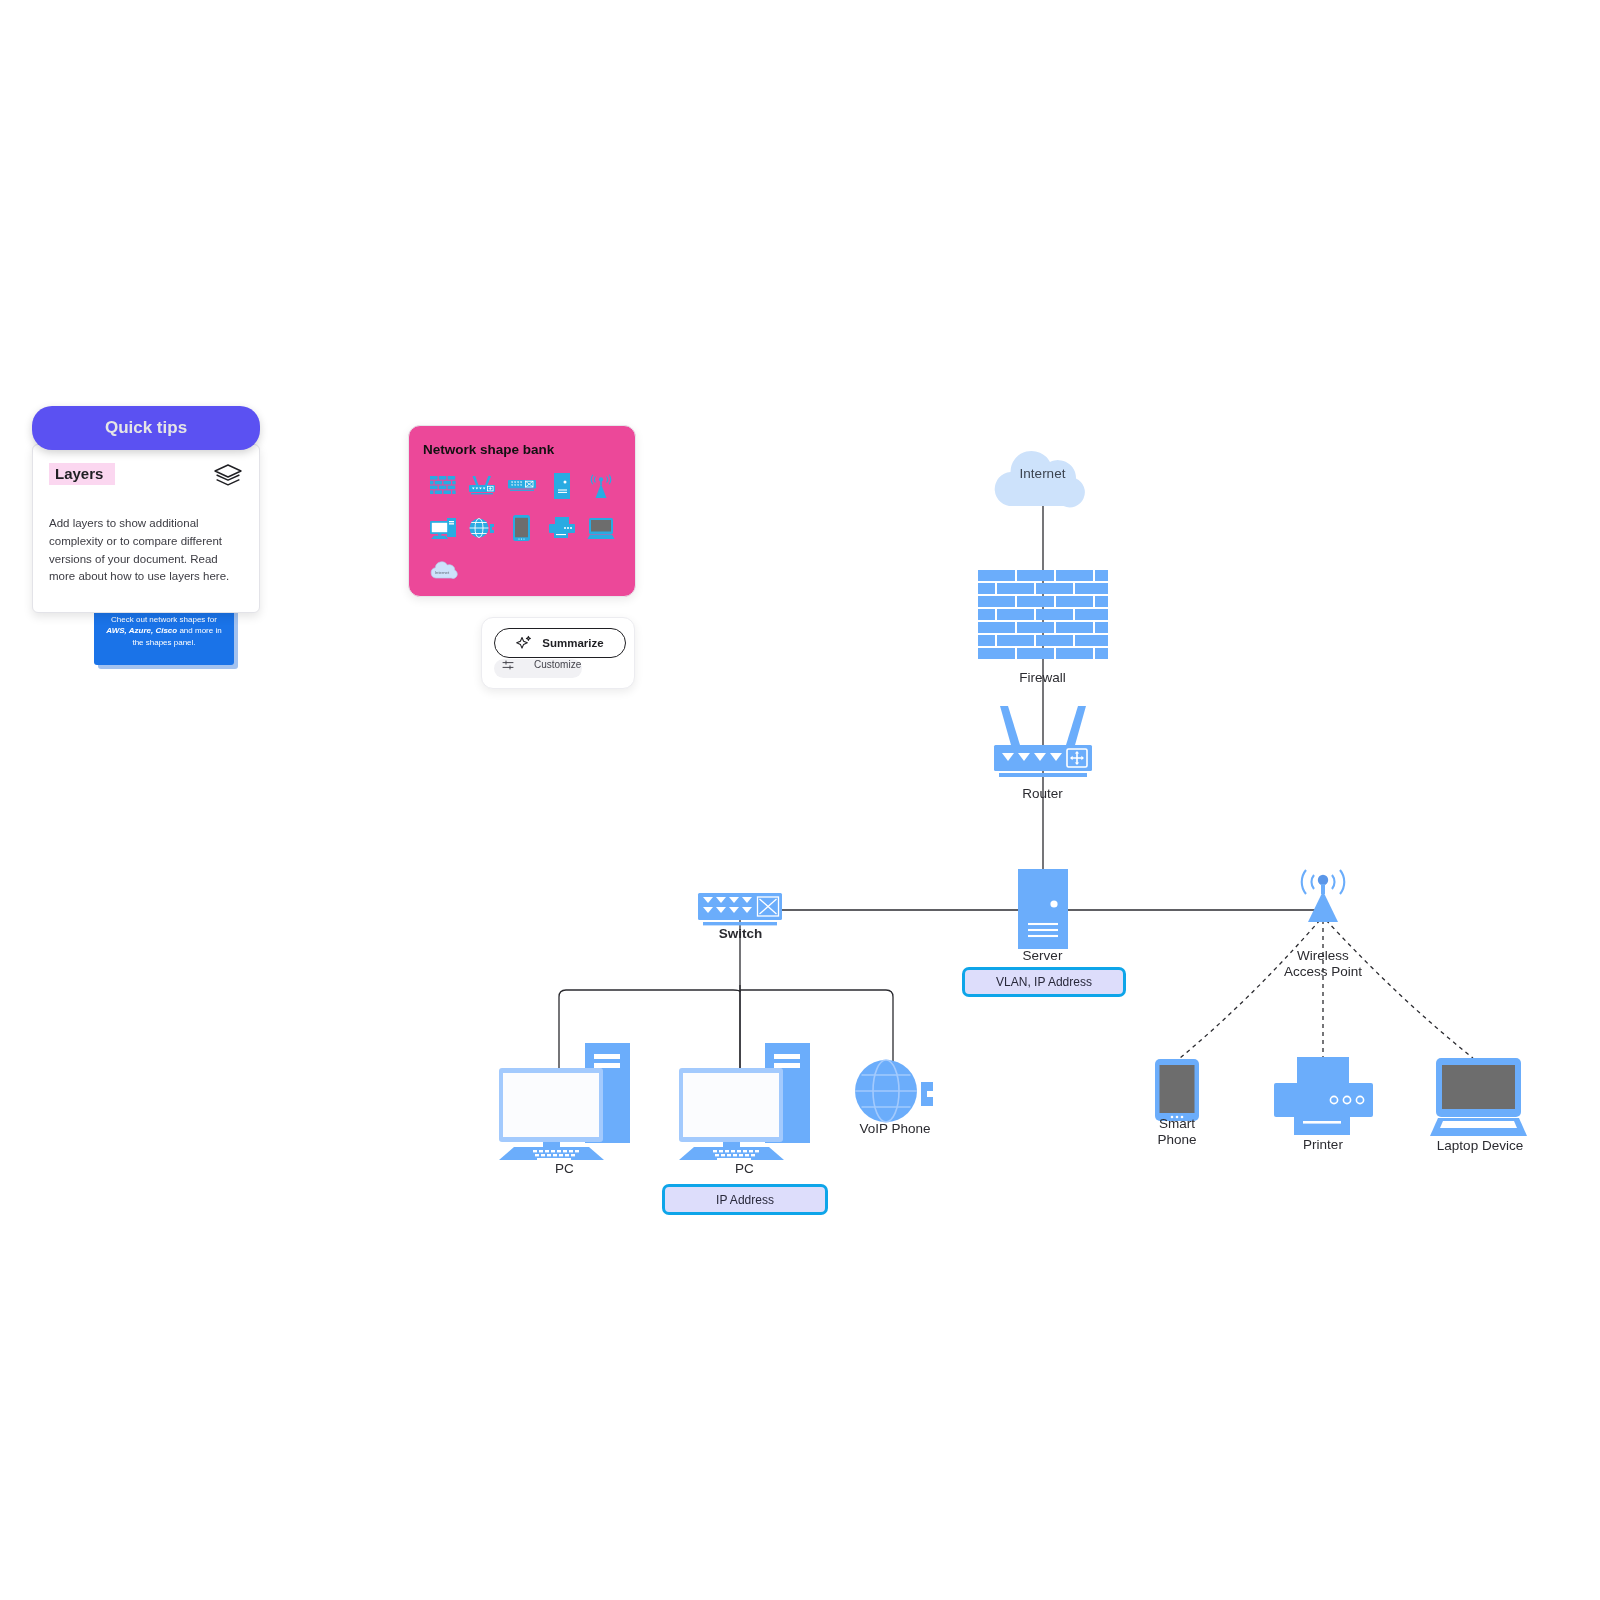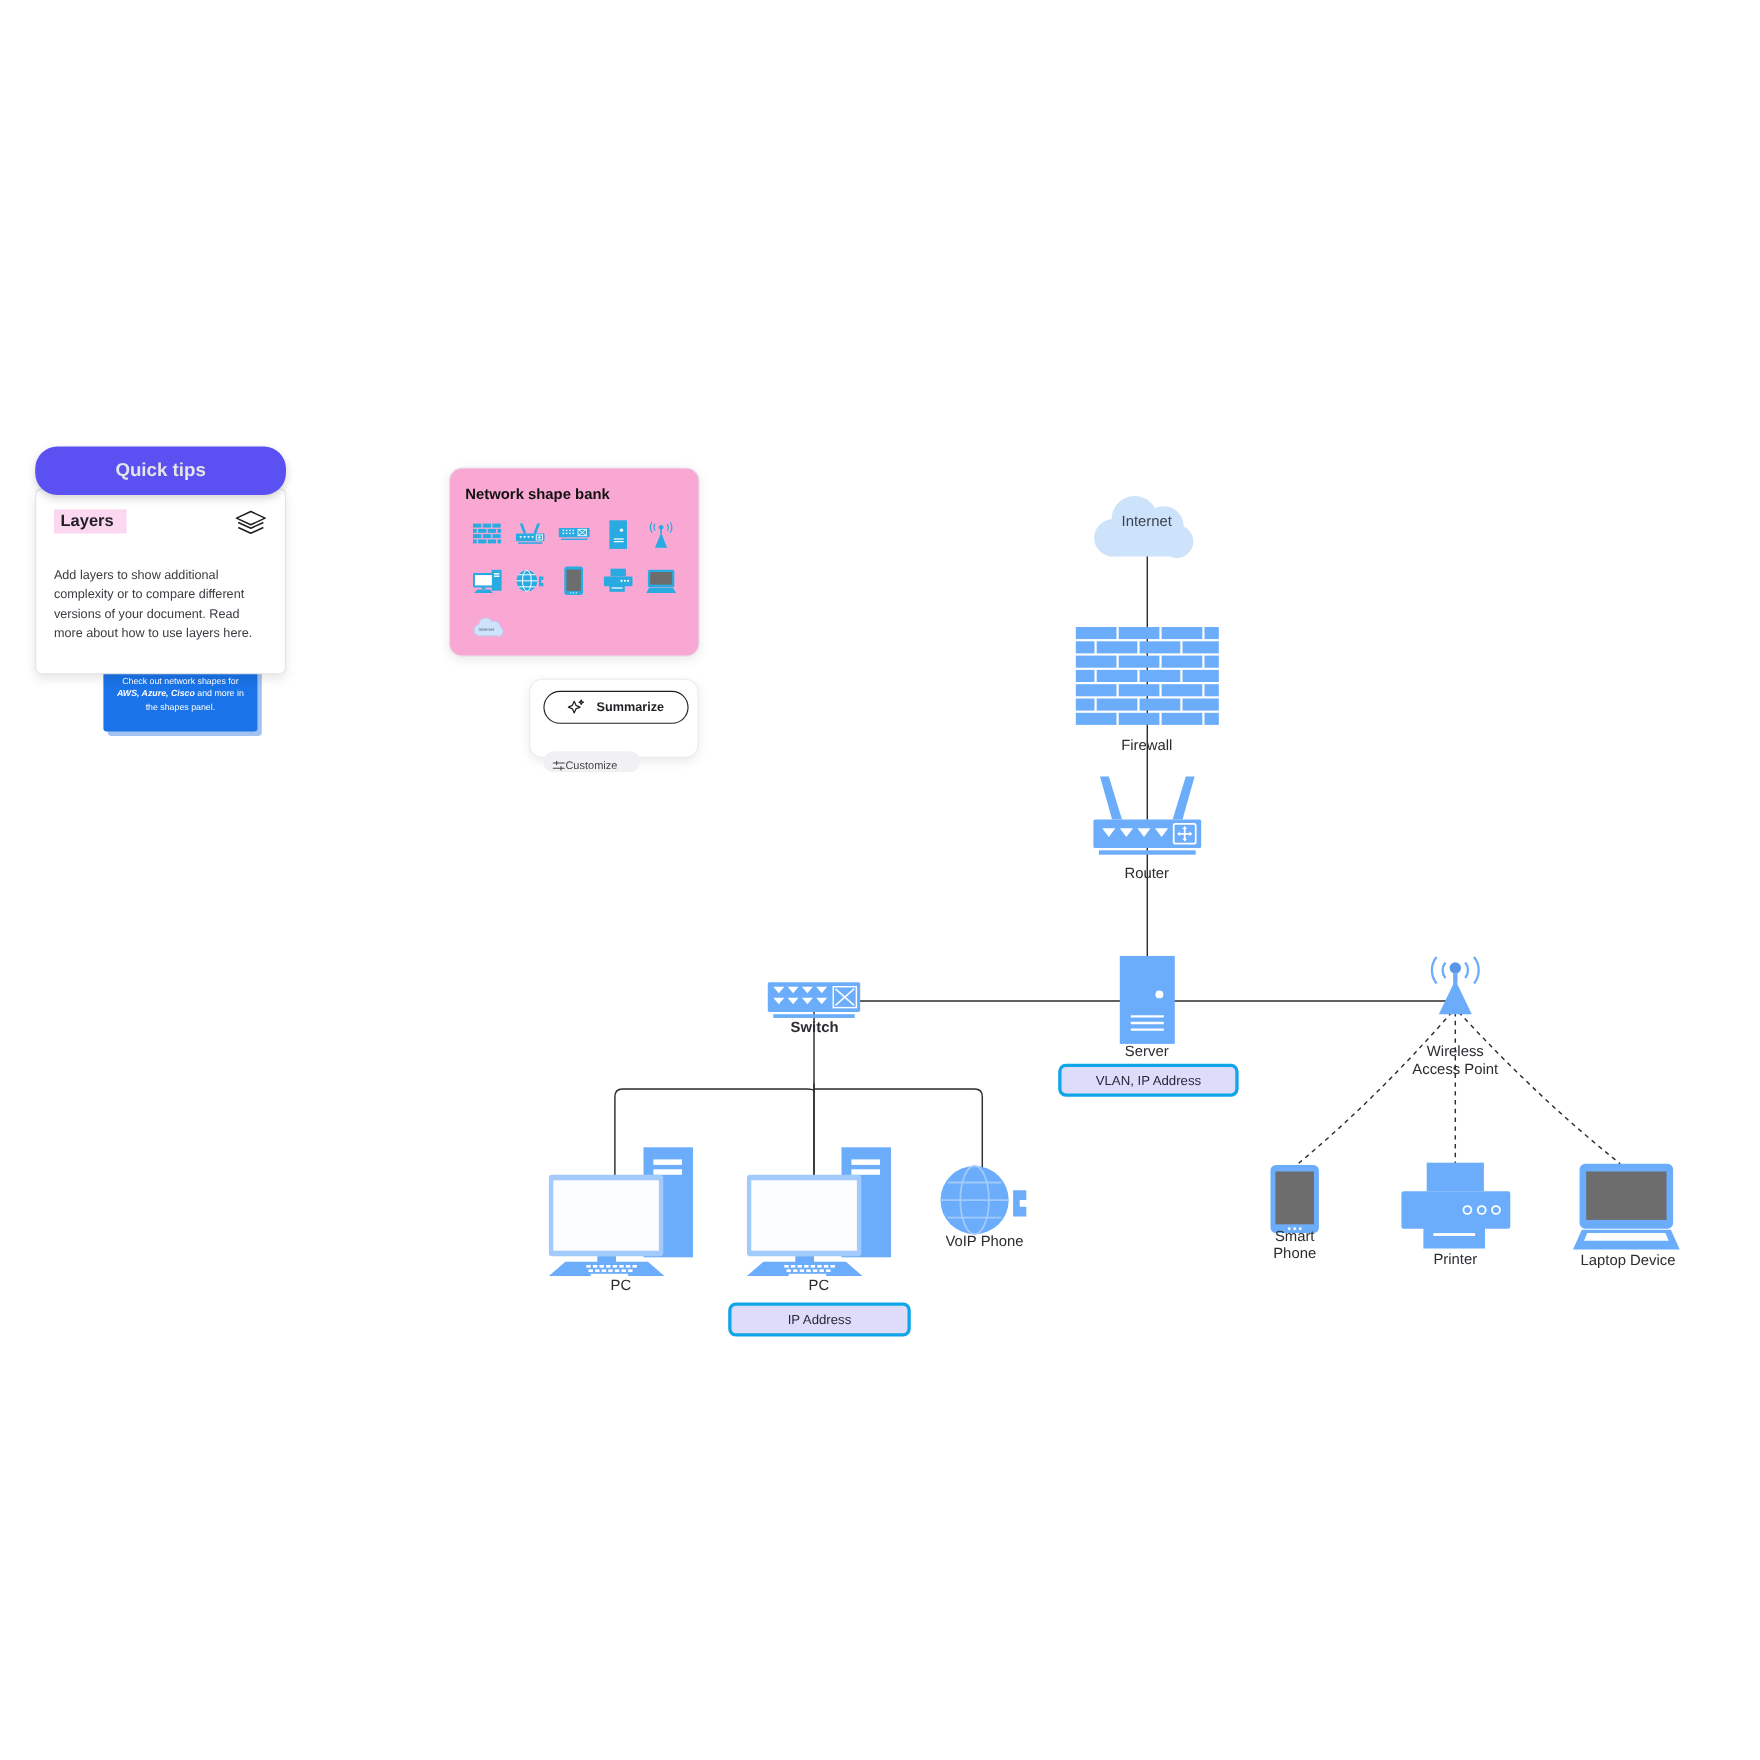--- a/index.html
+++ b/index.html
@@ -46,21 +46,21 @@
   }
   #blue-note .txt{
     color:#fff;font-size:8px;line-height:1.45;text-align:center;
   }
   #blue-note b{font-style:italic;}
   .sparkle-lines{left:196px;top:562px;width:40px;height:30px;}
 
   
   #shape-bank{
     left:408px;top:425px;width:228px;height:172px;
-    background:#f9a8d4;border:1px solid #e6e6ea;border-radius:12px;
+    background:#ec4899;border:1px solid #e6e6ea;border-radius:12px;
     box-shadow:0 3px 10px rgba(0,0,0,.08);
     padding:16px 14px;box-sizing:border-box;
   }
   #shape-bank .sb-title{font-weight:bold;font-size:13.5px;color:#111;}
   .sb-grid{margin-top:14px;display:grid;grid-template-columns:repeat(5,1fr);
            row-gap:12px;align-items:center;justify-items:center;}
   .sb-cell{width:34px;height:30px;display:flex;align-items:center;justify-content:center;}
 
   
   #summarize-panel{
@@ -68,22 +68,22 @@
     background:#fff;border:1px solid #ececf0;border-radius:12px;
     box-shadow:0 3px 10px rgba(0,0,0,.08);
     padding:10px 12px;box-sizing:border-box;
   }
   .sum-btn{
     width:130px;height:28px;border:1px solid #1f1f23;border-radius:16px;
     display:flex;align-items:center;justify-content:center;gap:10px;
     font-size:11.5px;font-weight:bold;color:#1f1f23;background:#fff;
   }
   .cust-btn{
-    margin-top:25px;height:19px;width:88px;border-radius:10px;background:#f1f1f4;
-    display:flex;align-items:flex-end;gap:0;padding:0 8px;box-sizing:border-box;
+    margin-top:1px;height:19px;width:88px;border-radius:10px;background:#f1f1f4;
+    display:flex;align-items:flex-start;gap:20px;padding:0 8px;box-sizing:border-box;
     font-size:10px;color:#44444c;
   }
 
   
   #diagram{left:0;top:0;width:1600px;height:1600px;}
   .node-label{
     position:absolute;font-size:13.5px;color:#2b2b30;text-align:center;
     white-space:pre-line;line-height:1.18;
   }
   .badge{

